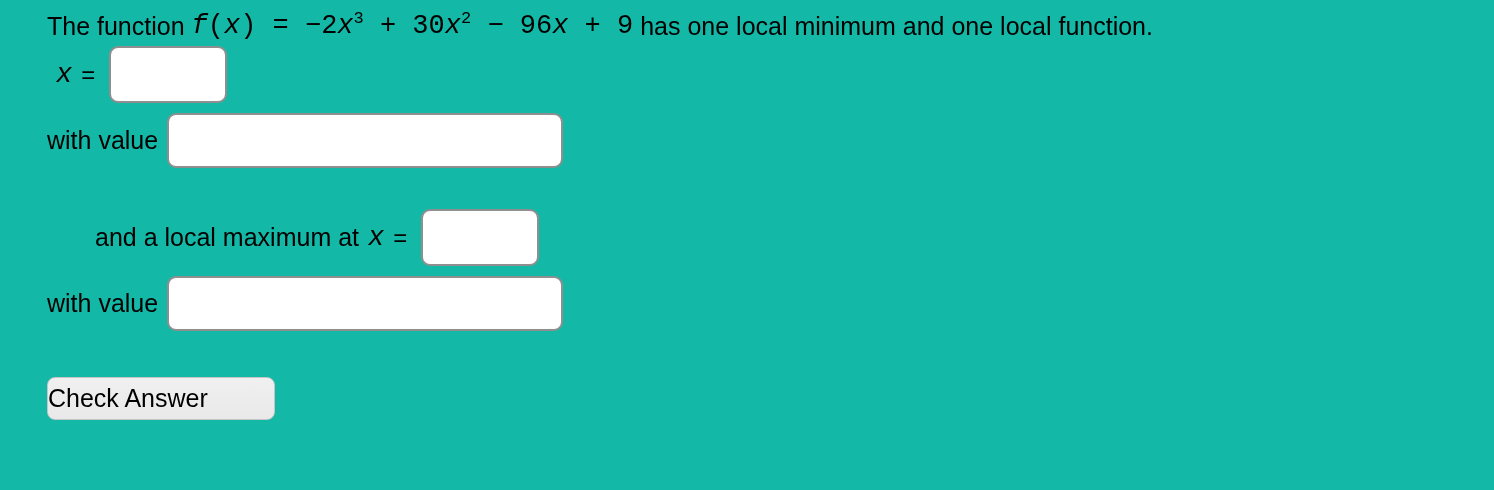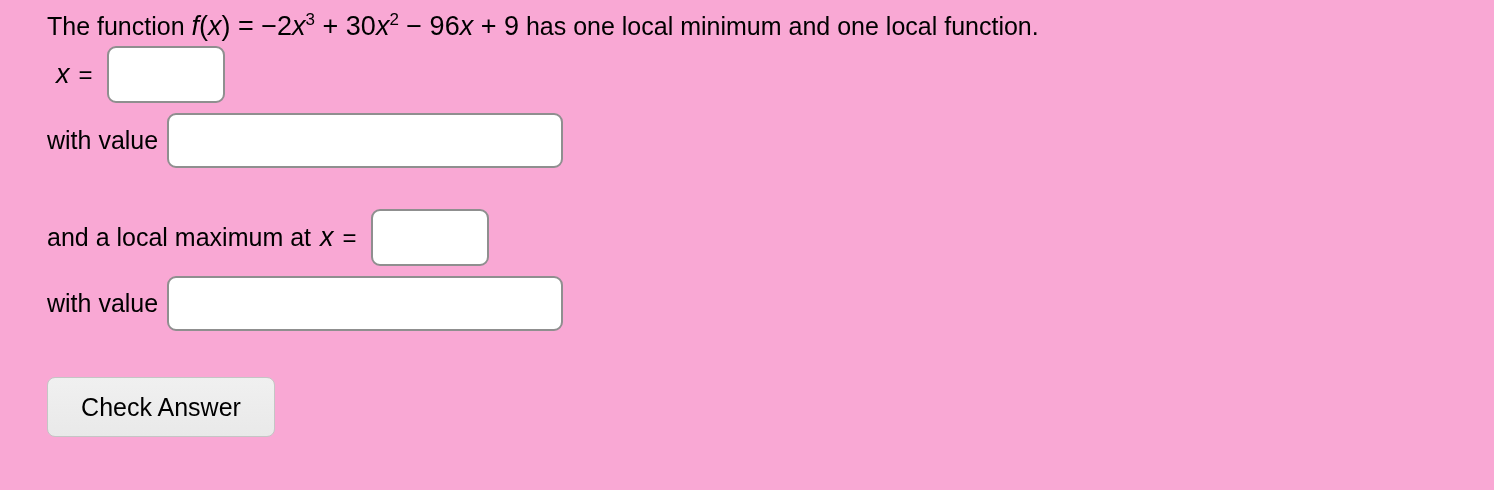--- a/index.html
+++ b/index.html
@@ -4,41 +4,41 @@
 <style>
   html, body {
     margin: 0;
     padding: 0;
     background: #ffffff;
   }
   .page {
     position: relative;
     width: 1494px;
     height: 490px;
-    background: #f9a8d4;
+    background: #14b8a6;
     color: #000000;
     font-family: "Liberation Sans", "DejaVu Sans", sans-serif;
     font-size: 25px;
     overflow: hidden;
   }
   .content {
     padding: 6px 0 0 47px;
   }
   .row {
     display: flex;
     align-items: center;
   }
   .line1 {
     height: 40px;
     display: flex;
     align-items: center;
     white-space: pre;
   }
   .math {
-    font-family: Liberation Sans, sans-serif;
+    font-family: Liberation Mono, monospace;
     font-size: 27px;
     white-space: pre;
   }
   .mi {
     font-style: italic;
   }
   .math sup {
     font-size: 17px;
     line-height: 0;
     vertical-align: super;
@@ -65,36 +65,36 @@
     height: 57px;
     margin-left: 8px;
   }
   .ans-wide {
     width: 396px;
     height: 55px;
     margin-left: 9px;
   }
   .row-min-x   { margin-top: 0px;  height: 57px; }
   .row-min-val { margin-top: 10px; height: 55px; }
-  .row-max-x   { margin-top: 41px; height: 57px; }
+  .row-max-x   { margin-top: 41px; height: 57px; margin-left: 48px; }
   .row-max-val { margin-top: 10px; height: 55px; }
   .btn-row {
     margin-top: 46px;
   }
   .check-btn {
     box-sizing: border-box;
     width: 228px;
-    height: 60px;
+    height: 43px;
     background: linear-gradient(#f0f0f0, #e9e9e9);
     border: 1px solid #c5c5c5;
     border-radius: 8px;
     font-family: "Liberation Sans", "DejaVu Sans", sans-serif;
     font-size: 25px;
     color: #000000;
-    text-align: center;
+    text-align: left;
     cursor: pointer;
     padding: 0;
   }
 </style>
 </head>
 <body>
 
 <div class="page">
   <div class="content">
 

